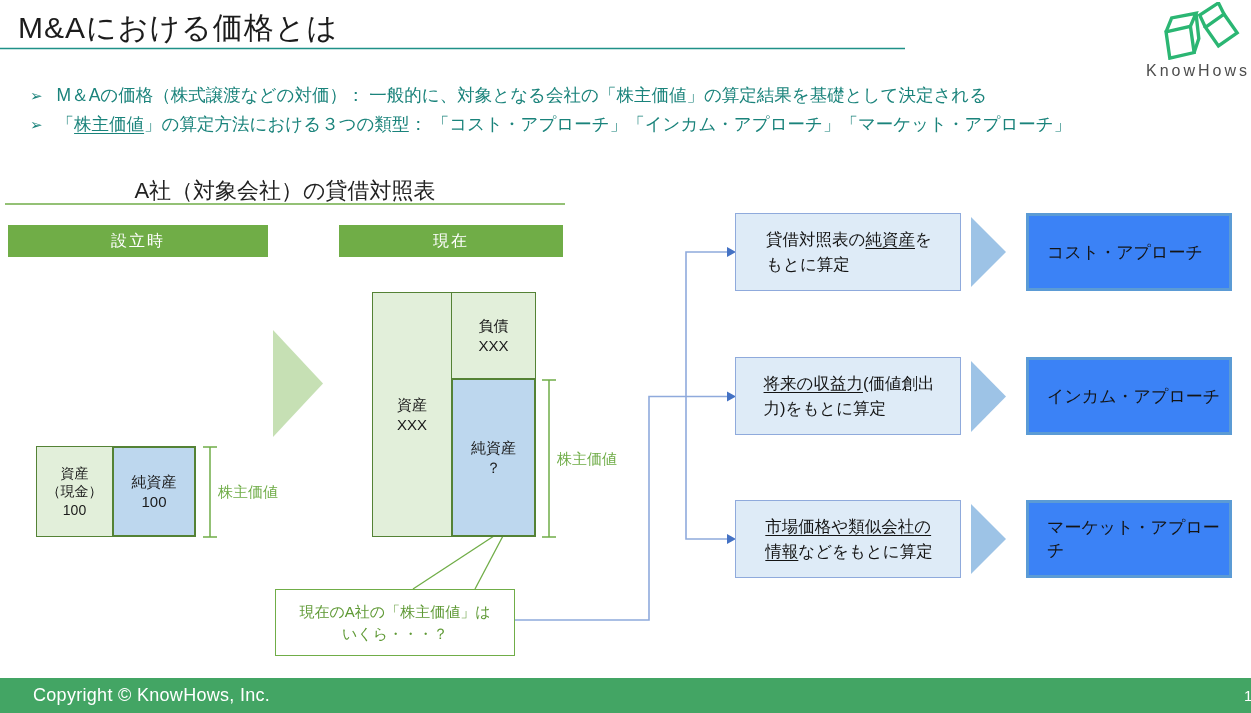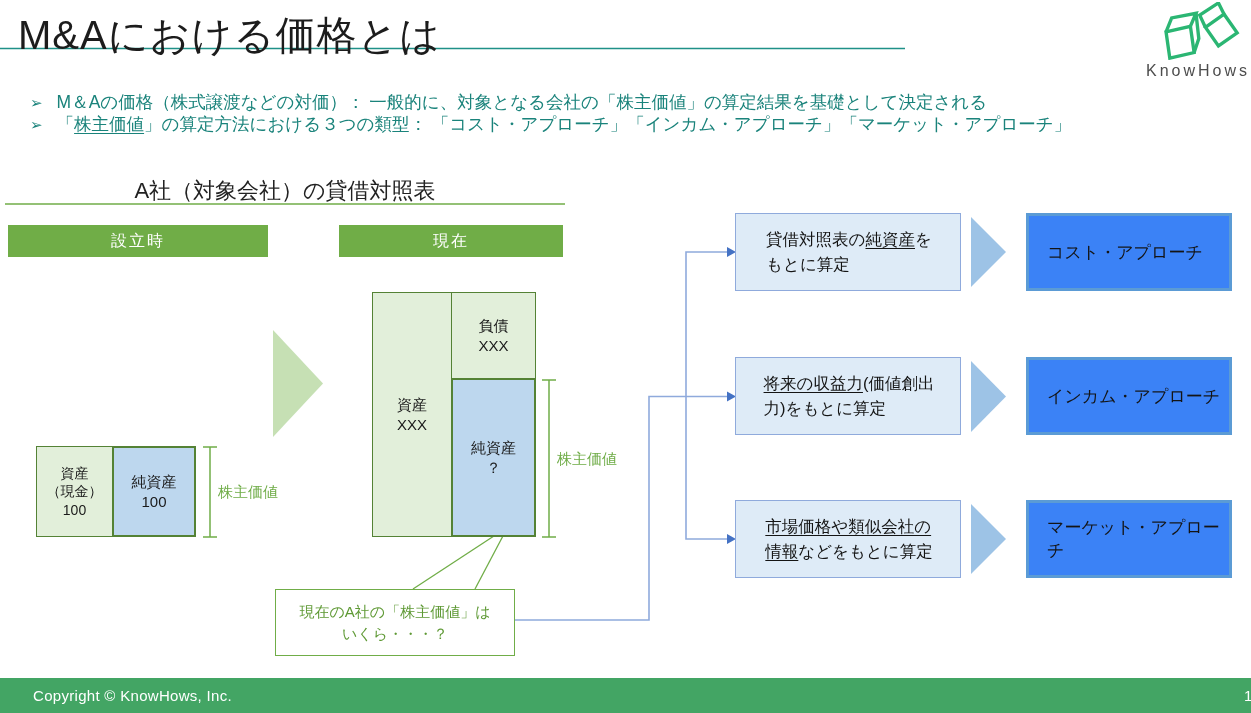--- a/index.html
+++ b/index.html
@@ -1,20 +1,20 @@
 <!DOCTYPE html>
 <html lang="ja"><head>
 <meta charset="utf-8">
 <style>
   html,body{margin:0;padding:0;background:#fff;}
   body{width:1251px;height:713px;position:relative;overflow:hidden;
        font-family:"Liberation Sans","DejaVu Sans",sans-serif;}
   .abs{position:absolute;}
   
-  .slide-title{left:18px;top:8px;font-size:40px;font-weight:500;color:#1c1c1c;letter-spacing:1px;}
+  .slide-title{left:18px;top:8px;font-size:30px;font-weight:500;color:#1c1c1c;letter-spacing:1px;}
   .logo{left:1146px;top:2px;width:100px;text-align:center;}
   .logo-brand{font-size:16px;color:#4d4d4d;letter-spacing:3px;font-weight:500;margin-top:-2px;}
   
   .bullet{left:30px;font-size:17.5px;color:#1a837b;white-space:nowrap;}
   .bullet .mark{margin-right:14px;font-size:15px;}
   .u{text-decoration:underline;text-underline-offset:3px;}
   
   .bs-title{left:5px;top:176px;width:560px;text-align:center;font-size:22px;color:#222;}
   .col-bar{top:225px;height:32px;background:#70AD47;color:#fff;font-size:16px;
            display:flex;align-items:center;justify-content:center;letter-spacing:2px;}
@@ -31,21 +31,21 @@
                white-space:pre-line;line-height:22px;}
   
   .desc-box{left:735px;width:226px;height:78px;box-sizing:border-box;background:#DEEBF7;
             border:1.5px solid #8FAADC;color:#141414;font-size:16.5px;line-height:25px;
             display:flex;align-items:center;padding:4px 10px 4px 12px;justify-content:center;}
   .approach-box{left:1026px;width:206px;height:78px;box-sizing:border-box;background:#3b82f6;
                 border:3px solid #5B9BD5;color:#141414;font-size:17px;
                 display:flex;align-items:center;padding-left:18px;}
   
   .footer{left:0;top:678px;width:1251px;height:35px;background:#43A564;color:#fff;overflow:hidden;}
-  .footer-copy{position:absolute;left:33px;top:0;line-height:35px;font-size:15px;letter-spacing:.3px;}
+  .footer-copy{position:absolute;left:33px;top:0;line-height:35px;font-size:18px;letter-spacing:.3px;}
   .footer-page{position:absolute;left:1244px;top:0;line-height:35px;font-size:15px;}
   svg.overlay{position:absolute;left:0;top:0;pointer-events:none;}
 </style>
 </head>
 <body>
 
 <svg class="overlay" width="1251" height="713" viewBox="0 0 1251 713">
 
   <line x1="0" y1="48.5" x2="905" y2="48.5" stroke="#1f9188" stroke-width="1.5"></line>
 
@@ -96,21 +96,21 @@
       <path d="M16,32 L42,26 L46,54 L20,60 Z"></path>
       <path d="M16,32 L22,17 L48,12 L42,26"></path>
       <path d="M48,12 L51,39 L46,54"></path>
       <path d="M58,27 L78,13 L92,33 L72,47 Z"></path>
       <path d="M58,27 L52,14 L72,1 L78,13"></path>
     </g>
   </svg>
   <div class="logo-brand">KnowHows</div>
 </div>
 
-<div class="abs bullet" style="top:90px;">
+<div class="abs bullet" style="top:83px;">
   <span class="mark">➢</span><span><span>M＆Aの価格（株式譲渡などの対価）： 一般的に、対象となる会社の「株主価値」の算定結果を基礎として決定される</span></span>
 </div>
 <div class="abs bullet" style="top:112px;">
   <span class="mark">➢</span><span><span>「<span class="u">株主価値</span>」の算定方法における３つの類型： 「コスト・アプローチ」「インカム・アプローチ」「マーケット・アプローチ」</span></span>
 </div>
 
 <div class="abs bs-title">A社（対象会社）の貸借対照表</div>
 <div class="abs col-bar" style="left:8px;width:260px;">設立時</div>
 <div class="abs col-bar" style="left:339px;width:224px;">現在</div>
 

